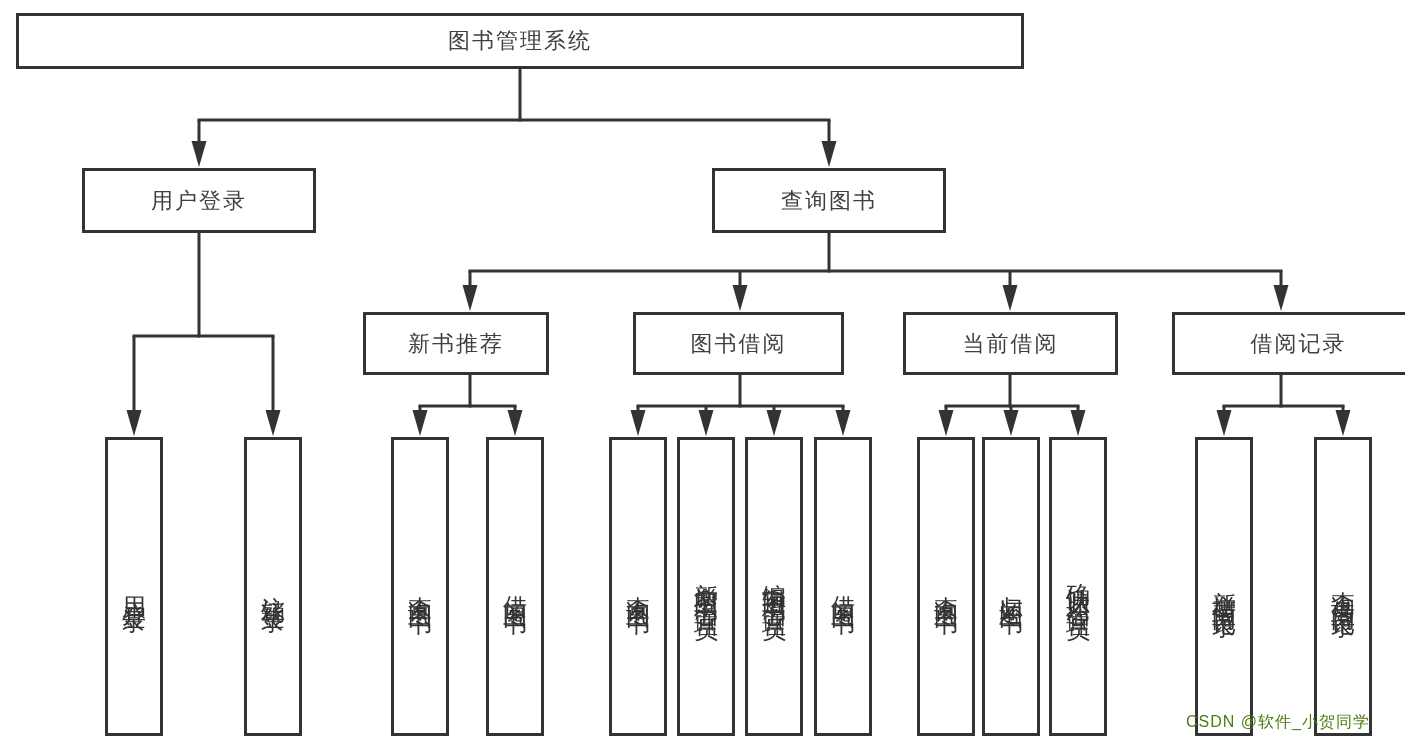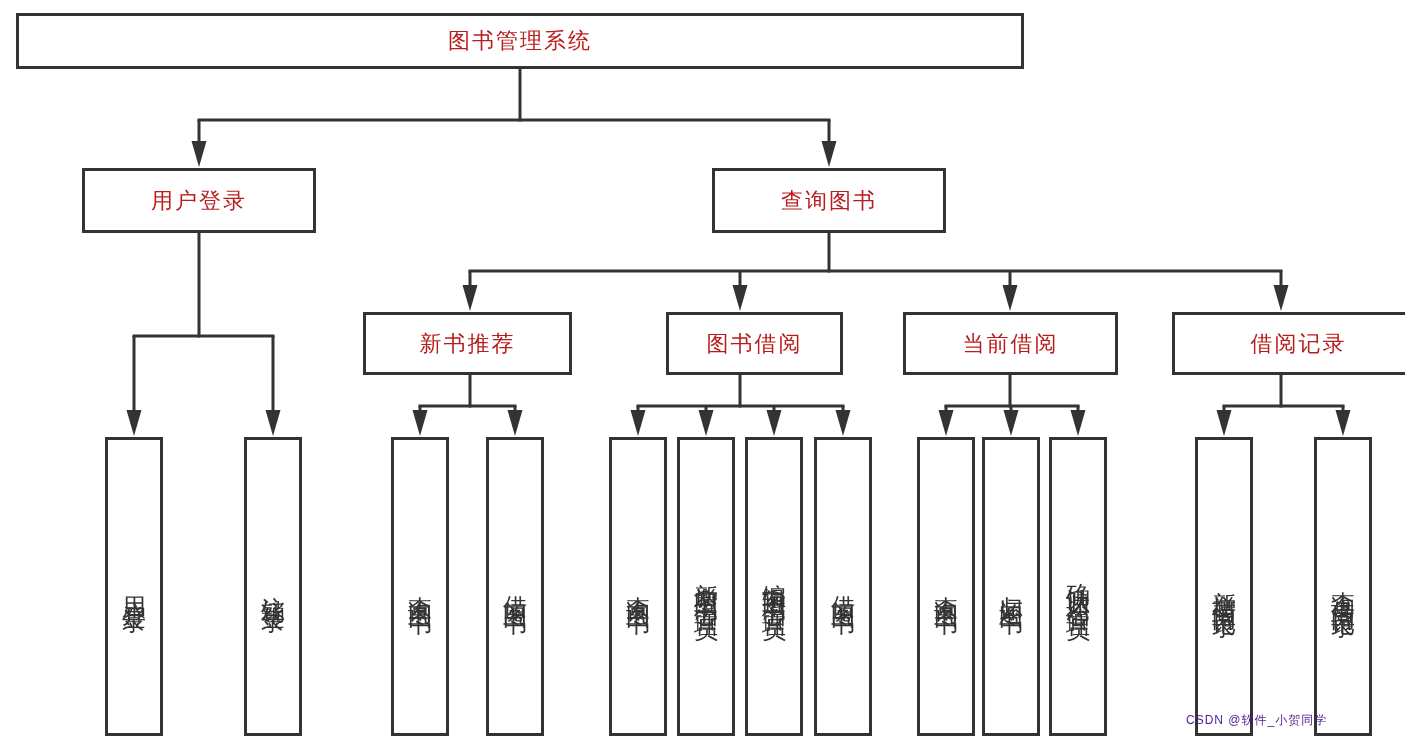--- a/index.html
+++ b/index.html
@@ -5,25 +5,25 @@
   html,body{margin:0;padding:0;background:#fff;}
   body{font-family:"Liberation Sans","DejaVu Sans",sans-serif;}
   .stage{position:relative;width:1405px;height:747px;background:#fff;overflow:hidden;color:#333;}
   .wires{position:absolute;left:0;top:0;width:1405px;height:747px;}
   .box{position:absolute;background:#fff;border:3px solid #333;box-sizing:border-box;
        display:flex;align-items:center;justify-content:center;}
   .root{left:16px;top:13px;width:1008px;height:56px;}
   .lvl2{top:168px;width:234px;height:65px;}
   .lvl3{top:312px;height:63px;}
   .leaf{top:437px;width:58px;height:299px;}
-  .h-label{font-size:22px;color:#b91c1c;letter-spacing:2px;white-space:nowrap;}
+  .h-label{font-size:22px;color:#404040;letter-spacing:2px;white-space:nowrap;}
   .v-label{writing-mode:vertical-rl;text-orientation:mixed;font-size:24px;line-height:1;
            letter-spacing:5px;color:#333;white-space:nowrap;}
-  .watermark{position:absolute;left:1186px;top:712px;font-size:12px;letter-spacing:1px;
-             color:#4c1d95;white-space:nowrap;z-index:5;}
+  .watermark{position:absolute;left:1186px;top:712px;font-size:16px;letter-spacing:1px;
+             color:#4d7c0f;white-space:nowrap;z-index:5;}
 </style>
 </head>
 <body>
 
 <div class="stage">
 
   <svg class="wires" viewBox="0 0 1405 747" xmlns="http://www.w3.org/2000/svg">
     <g stroke="#333333" stroke-width="3" fill="none">
 
       <path d="M520 69 V121.5"></path>
@@ -93,24 +93,24 @@
     <span class="h-label">图书管理系统</span>
   </div>
 
   <div class="box lvl2" style="left:82px;">
     <span class="h-label">用户登录</span>
   </div>
   <div class="box lvl2" style="left:712px;">
     <span class="h-label">查询图书</span>
   </div>
 
-  <div class="box lvl3" style="left:363px;width:209px;">
+  <div class="box lvl3" style="left:363px;width:186px;">
     <span class="h-label">新书推荐</span>
   </div>
-  <div class="box lvl3" style="left:666px;width:177px;">
+  <div class="box lvl3" style="left:633px;width:211px;">
     <span class="h-label">图书借阅</span>
   </div>
   <div class="box lvl3" style="left:903px;width:215px;">
     <span class="h-label">当前借阅</span>
   </div>
   <div class="box lvl3" style="left:1172px;width:253px;">
     <span class="h-label">借阅记录</span>
   </div>
 
   <div class="box leaf" style="left:105px;">

